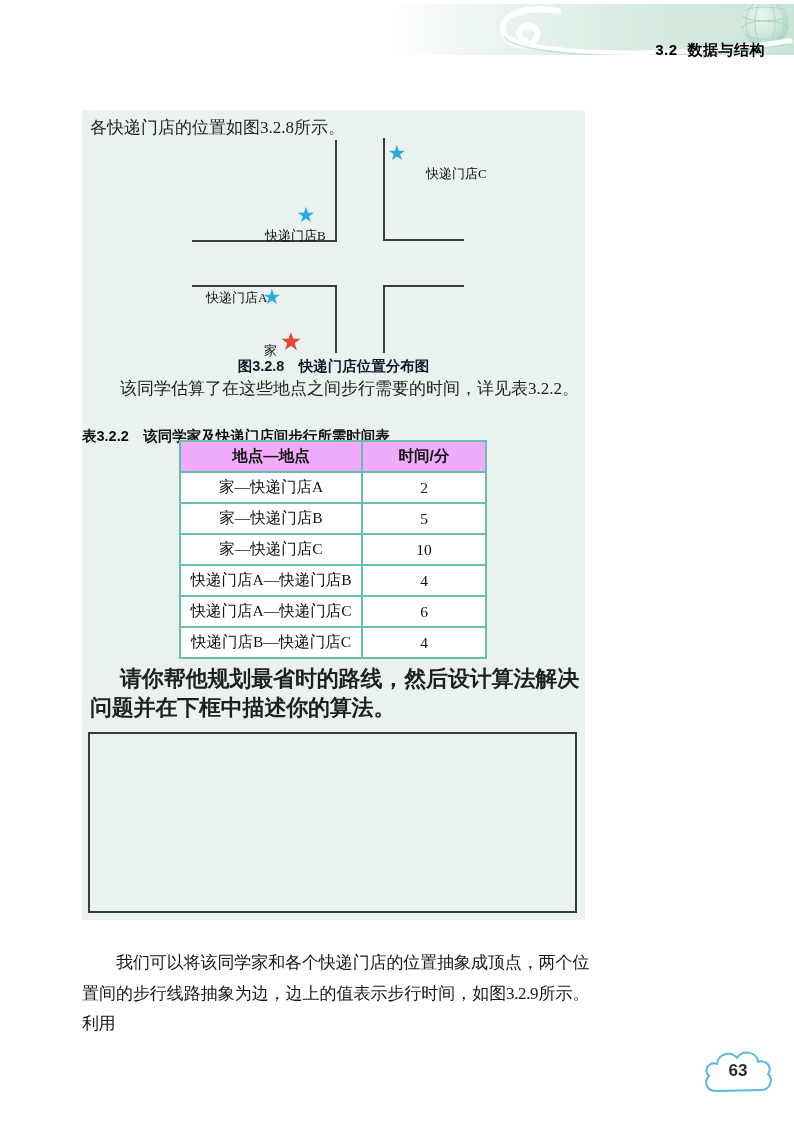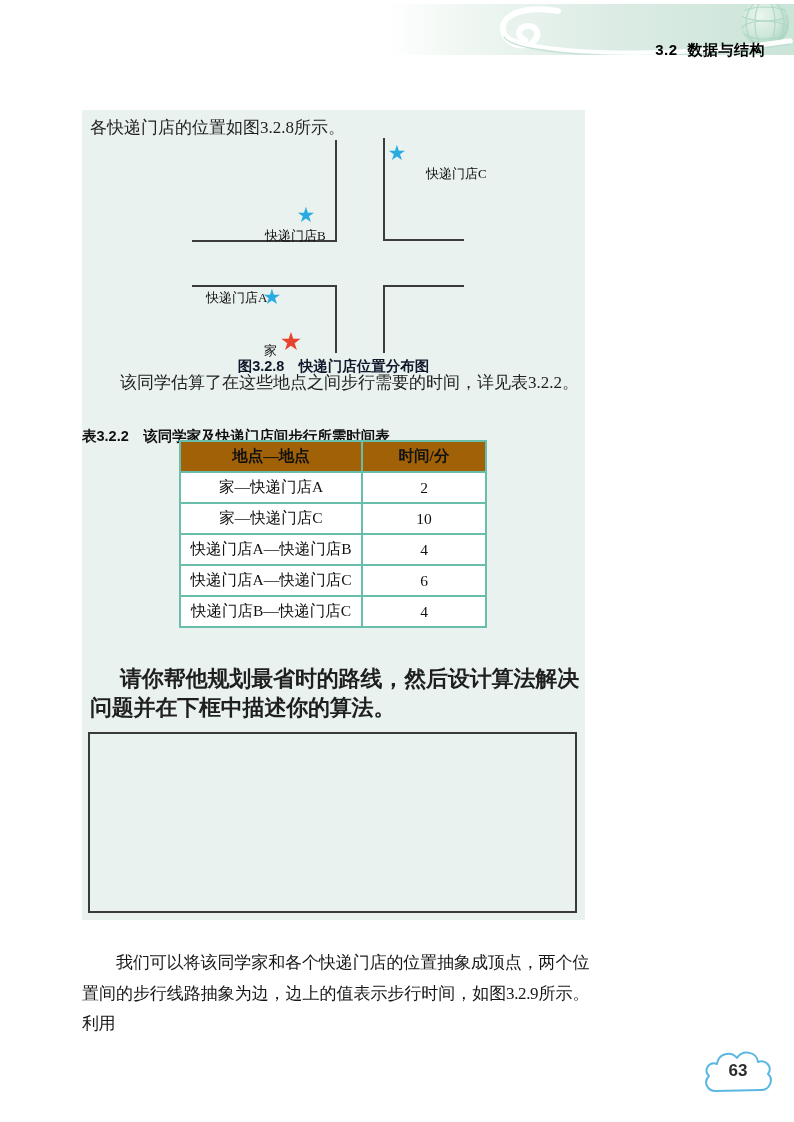--- a/index.html
+++ b/index.html
@@ -20,28 +20,28 @@
 
   .diagram{position:absolute;left:0;top:28px;width:503px;height:222px;}
   .rline{position:absolute;background:#3c3c3c;}
   .star{position:absolute;transform:translate(-50%,-50%);font-family:"DejaVu Sans",sans-serif;line-height:1;}
   .star.blue{color:#29abe2;font-size:21px;}
   .star.red{color:#e8432e;font-size:25px;}
   .dlabel{position:absolute;font-size:13px;color:#111;white-space:nowrap;}
 
   .fig-caption{position:absolute;left:0;top:247px;width:100%;text-align:center;
         font-family:"Liberation Sans","DejaVu Sans",sans-serif;font-weight:bold;font-size:14.5px;color:#0f172a;}
-  .p-estimate{position:absolute;left:8px;top:261px;width:489px;font-size:17px;line-height:24px;text-indent:30px;}
+  .p-estimate{position:absolute;left:8px;top:267px;width:489px;font-size:17px;line-height:24px;text-indent:30px;}
   .tbl-title{position:absolute;left:0;top:317px;width:100%;
         font-family:"Liberation Sans","DejaVu Sans",sans-serif;font-weight:bold;font-size:14.5px;color:#111;}
 
   table.times{position:absolute;left:97px;top:330px;width:308px;border-collapse:separate;border-spacing:2px;
         background:#68bdab;table-layout:fixed;}
-  table.times th{background:#a16207;height:27px;font-size:15.5px;font-weight:bold;
-        font-family:Liberation Serif, serif;color:#111;}
+  table.times th{background:#f0abfc;height:27px;font-size:15.5px;font-weight:bold;
+        font-family:Liberation Sans, sans-serif;color:#111;}
   table.times td{background:#ffffff;height:27px;text-align:center;font-size:15.5px;color:#111;}
 
   .p-task{position:absolute;left:8px;top:554px;width:489px;font-size:22px;line-height:29px;
         text-indent:30px;text-align:justify;letter-spacing:-0.2px;font-weight:bold;}
   .answer-box{position:absolute;left:6px;top:622px;width:485px;height:177px;border:2px solid #3a3a3a;}
 
   
   .body-par{position:absolute;left:82px;top:948px;width:507px;font-size:17px;line-height:30.5px;
         text-indent:34px;text-align:justify;letter-spacing:-0.4px;color:#161616;}
 
@@ -130,20 +130,24 @@
       <tbody>
           <tr>
         <th>地点—地点</th>
         <th>时间/分</th>
       </tr>
       <tr>
         <td>家—快递门店A</td>
         <td>2</td>
       </tr>
       <tr>
+        <td>家—快递门店B</td>
+        <td>5</td>
+      </tr>
+      <tr>
         <td>家—快递门店C</td>
         <td>10</td>
       </tr>
       <tr>
         <td>快递门店A—快递门店B</td>
         <td>4</td>
       </tr>
       <tr>
         <td>快递门店A—快递门店C</td>
         <td>6</td>

